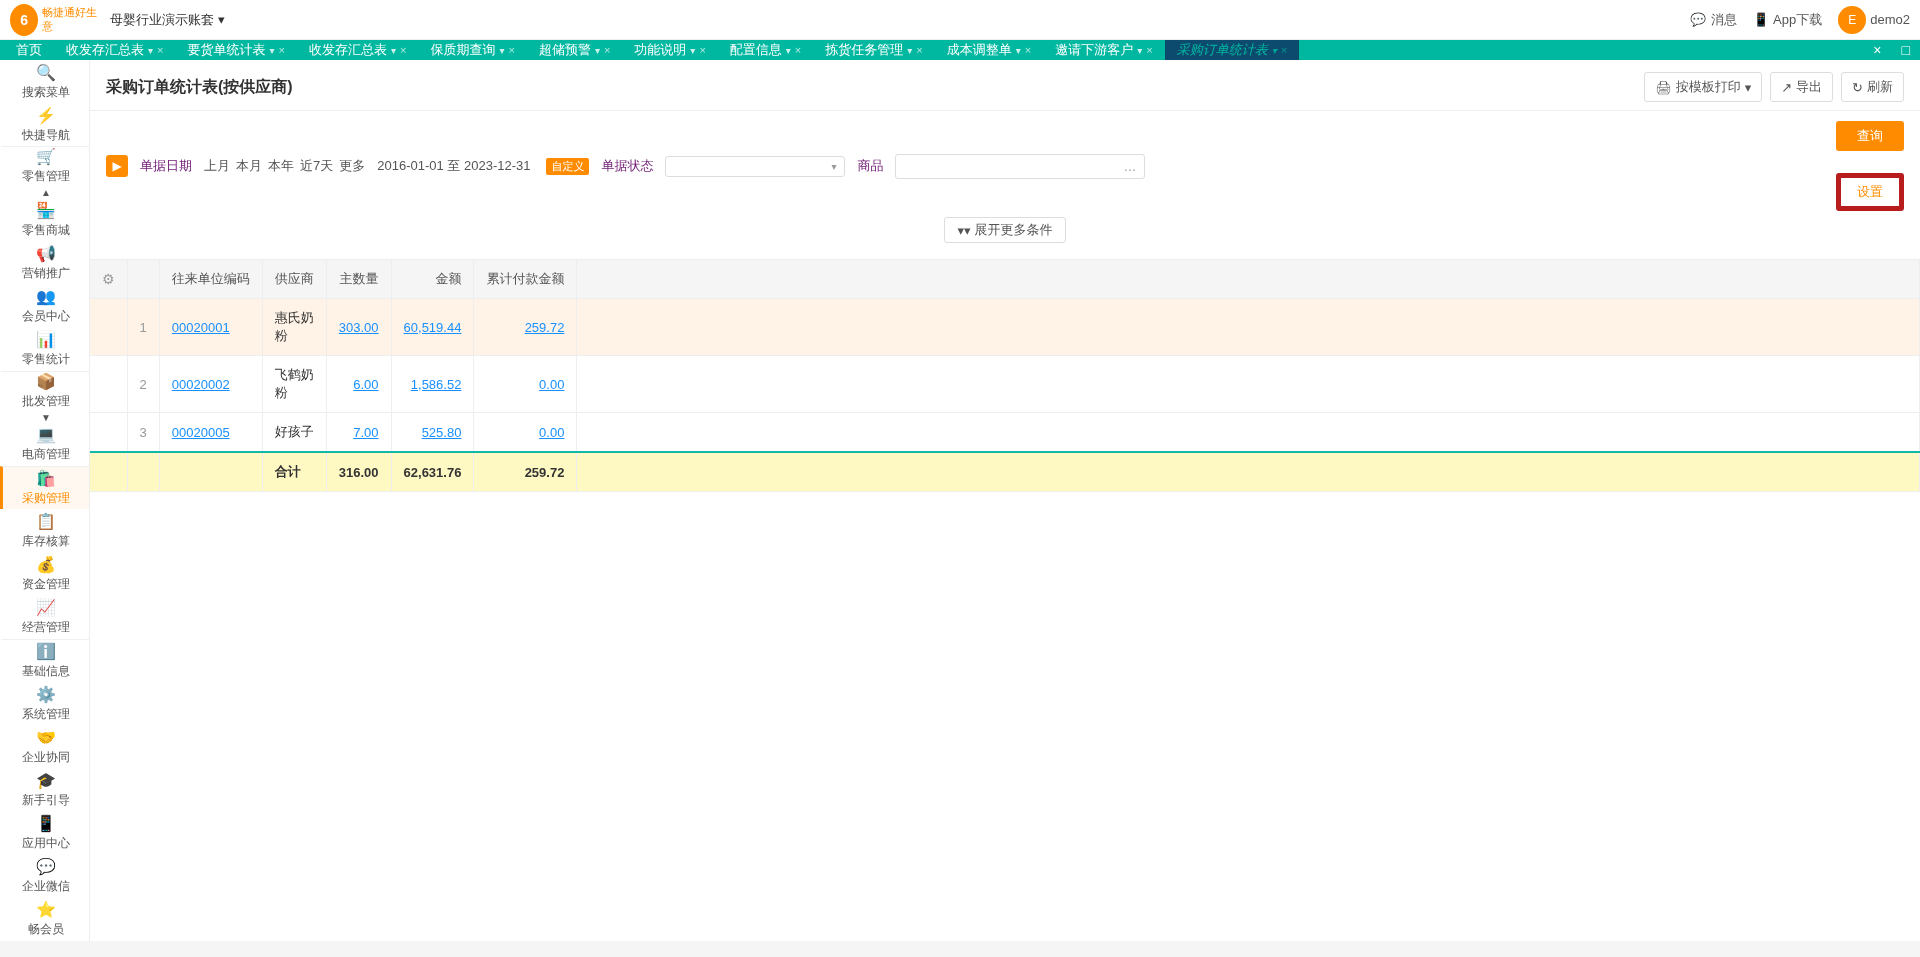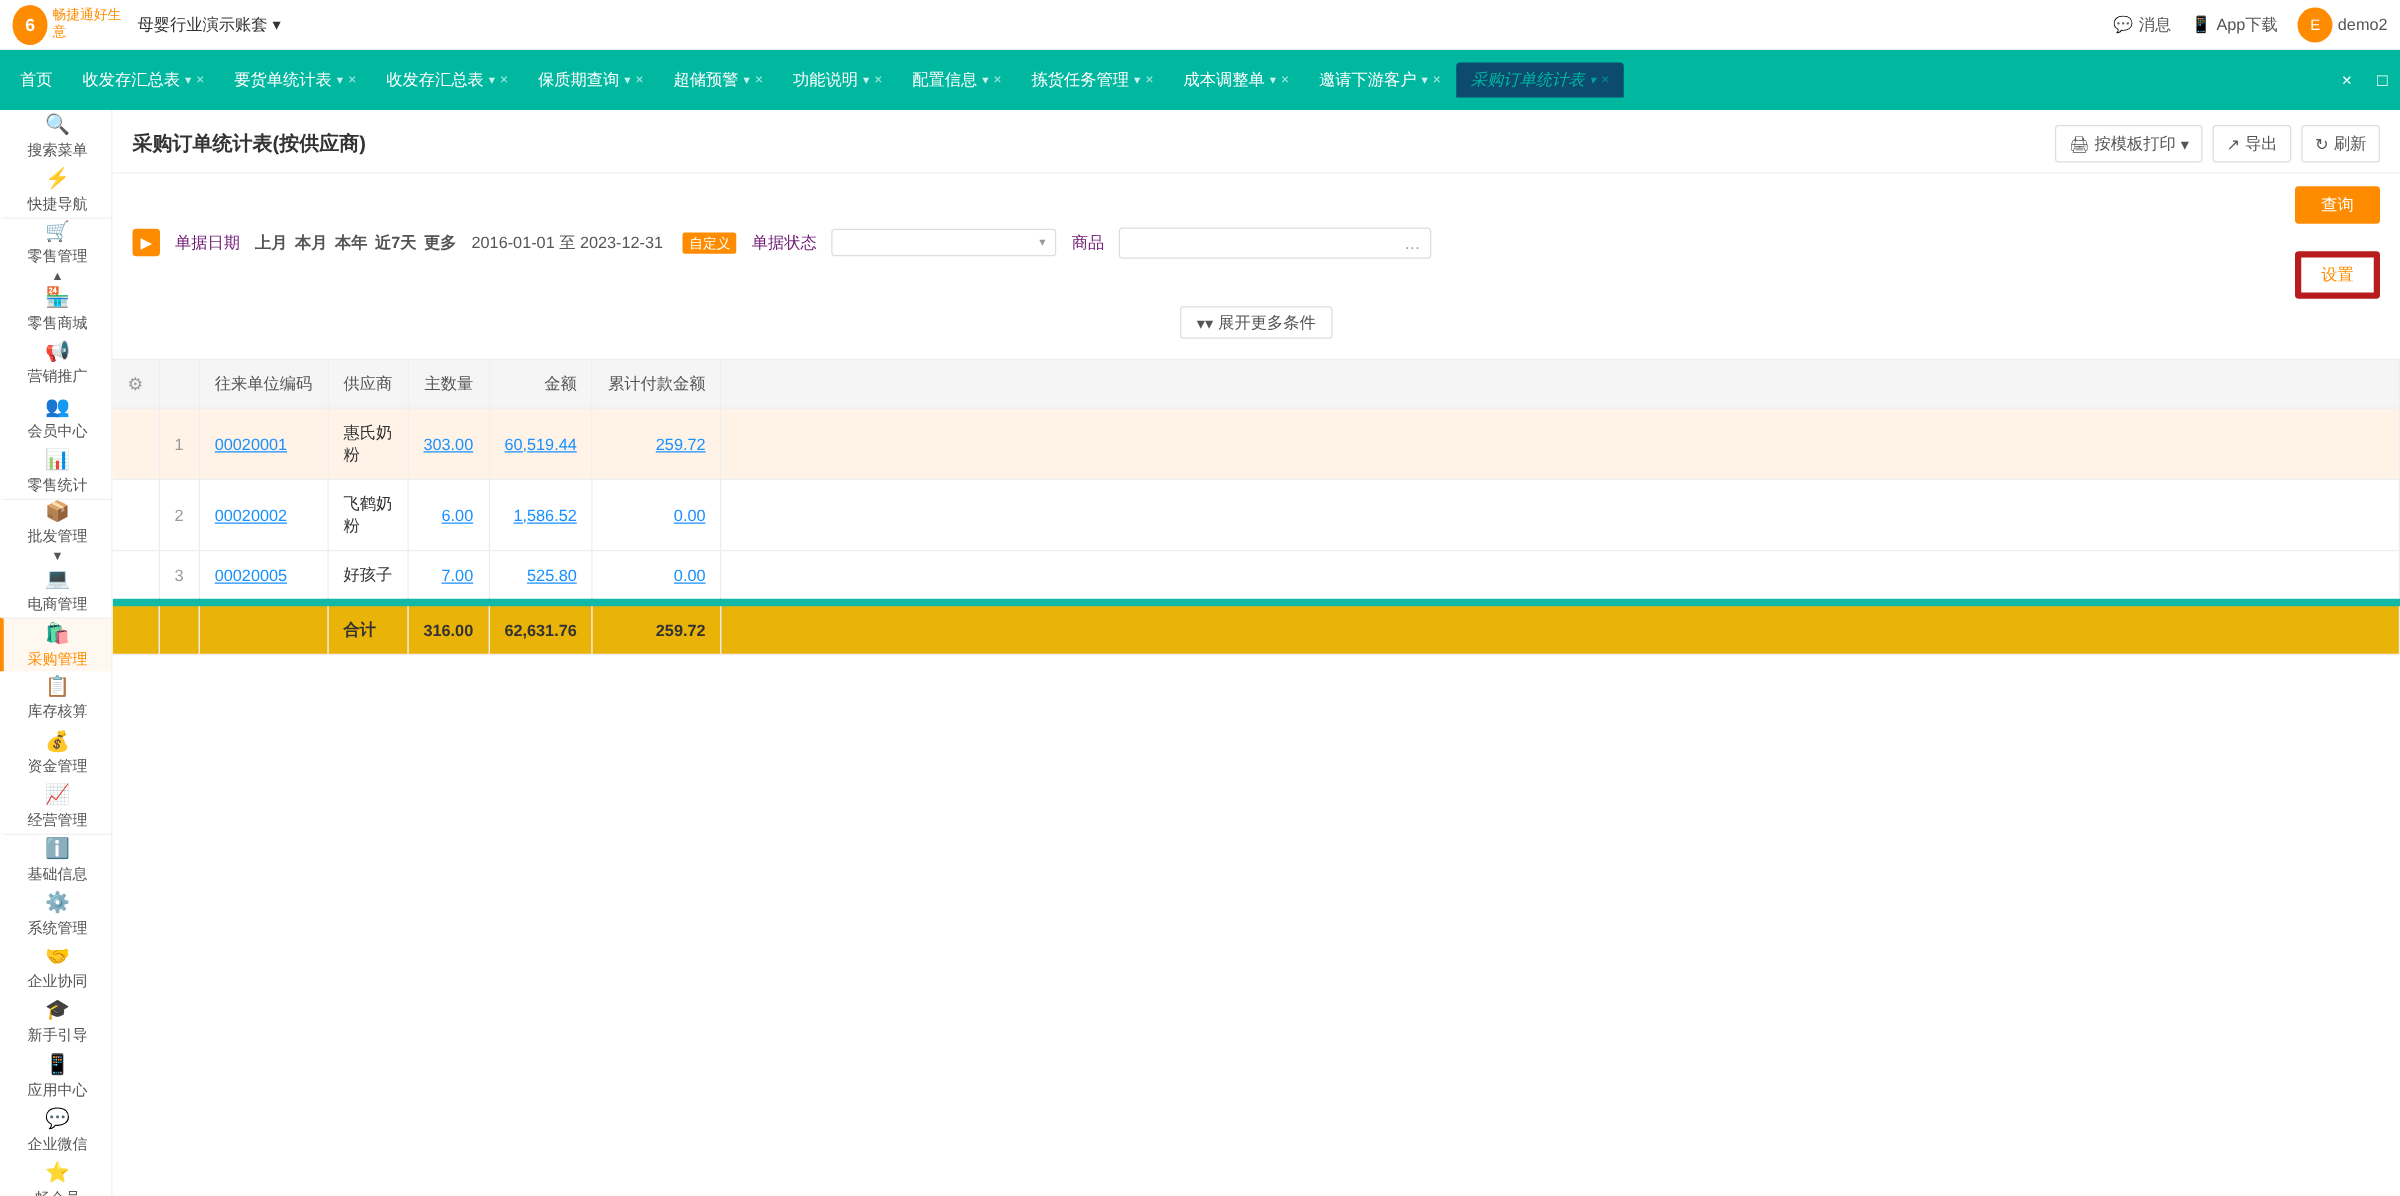--- a/index.html
+++ b/index.html
@@ -10,21 +10,21 @@
     .logo-area { display: flex; align-items: center; width: 90px; }
     .logo-icon { width: 32px; height: 32px; background: #ff8c00; border-radius: 50%; display: flex; align-items: center; justify-content: center; color: #fff; font-weight: bold; font-size: 14px; }
     .logo-text { font-size: 11px; color: #ff8c00; margin-left: 4px; line-height: 1.2; }
     .org-selector { display: flex; align-items: center; margin-left: 10px; font-size: 13px; color: #333; cursor: pointer; }
     .org-selector span { margin-right: 4px; }
     .top-right { margin-left: auto; display: flex; align-items: center; gap: 16px; }
     .top-right-item { display: flex; align-items: center; gap: 4px; color: #555; font-size: 13px; cursor: pointer; }
     .avatar { width: 28px; height: 28px; border-radius: 50%; background: #ff8c00; display: flex; align-items: center; justify-content: center; color: #fff; font-size: 12px; }
 
     
-    .nav-tabs { display: flex; align-items: center; height: 48px; background: #00b8a0; padding: 0 4px; overflow: hidden; }
+    .nav-tabs { display: flex; align-items: center; height: 20px; background: #00b8a0; padding: 0 4px; overflow: hidden; }
     .nav-tab { display: flex; align-items: center; padding: 0 12px; height: 28px; color: #fff; font-size: 13px; cursor: pointer; white-space: nowrap; gap: 4px; border-radius: 3px; }
     .nav-tab.home { background: transparent; }
     .nav-tab.active { background: #0c4a6e; color: #00b8a0; border-radius: 3px 3px 0 0; font-style: italic; }
     .nav-tab .close-x { font-size: 11px; color: inherit; opacity: 0.7; }
     .nav-tab .arrow { font-size: 10px; opacity: 0.8; }
     .nav-right-controls { margin-left: auto; display: flex; align-items: center; gap: 8px; }
     .nav-ctrl-btn { color: #fff; cursor: pointer; font-size: 14px; padding: 2px 6px; }
 
     
     .layout { display: flex; height: calc(957px - 76px); }
@@ -42,21 +42,21 @@
     .page-actions { display: flex; align-items: center; gap: 8px; }
     .btn-print { display: flex; align-items: center; gap: 4px; padding: 5px 10px; border: 1px solid #ddd; background: #fff; border-radius: 3px; color: #555; cursor: pointer; font-size: 13px; }
     .btn-export { display: flex; align-items: center; gap: 4px; padding: 5px 10px; border: 1px solid #ddd; background: #fff; border-radius: 3px; color: #555; cursor: pointer; font-size: 13px; }
     .btn-refresh { display: flex; align-items: center; gap: 4px; padding: 5px 10px; border: 1px solid #ddd; background: #fff; border-radius: 3px; color: #555; cursor: pointer; font-size: 13px; }
 
     
     .filter-area { background: #fff; padding: 10px 16px; border-bottom: 1px solid #eee; }
     .filter-row { display: flex; align-items: center; gap: 12px; flex-wrap: wrap; }
     .filter-toggle { width: 22px; height: 22px; background: #ff8c00; color: #fff; border-radius: 3px; display: flex; align-items: center; justify-content: center; cursor: pointer; font-size: 12px; flex-shrink: 0; }
     .filter-label { color: #701a75; font-size: 13px; white-space: nowrap; }
-    .date-shortcuts { display: flex; gap: 6px; align-items: flex-start; font-weight: bold; }
+    .date-shortcuts { display: flex; gap: 6px; align-items: flex-start; }
     .date-shortcut { color: #555; font-size: 13px; cursor: pointer; }
     .date-range { color: #555; font-size: 13px; }
     .custom-badge { background: #ff8c00; color: #fff; font-size: 11px; padding: 1px 5px; border-radius: 2px; margin-left: 4px; }
     .select-control { border: 1px solid #ddd; border-radius: 3px; padding: 4px 8px; min-width: 150px; display: flex; align-items: center; justify-content: space-between; cursor: pointer; background: #fff; font-size: 13px; color: #999; }
     .select-control .arrow { font-size: 10px; color: #999; }
     .filter-input { border: 1px solid #ddd; border-radius: 3px; padding: 4px 8px; min-width: 200px; display: flex; align-items: center; justify-content: space-between; cursor: pointer; background: #fff; font-size: 13px; color: #999; }
     .btn-search { background: #ff8c00; color: #fff; border: none; border-radius: 3px; padding: 6px 20px; font-size: 13px; cursor: pointer; }
     .btn-settings { background: #fff; color: #ff8c00; border: 5px solid #b91c1c; border-radius: 3px; padding: 5px 16px; font-size: 13px; cursor: pointer; }
     .expand-row { display: flex; justify-content: center; align-items: center; padding: 6px 0; }
     .expand-btn { display: flex; align-items: center; gap: 4px; color: #555; font-size: 13px; cursor: pointer; border: 1px solid #ddd; background: #fff; border-radius: 3px; padding: 3px 12px; }
@@ -69,21 +69,21 @@
     td { padding: 10px 12px; font-size: 13px; color: #333; border-bottom: 1px solid #eee; border-right: 1px solid #eee; }
     tbody tr.row-highlighted { background: #fff3e8; }
     .row-num { color: #999; }
     .td-link { color: #1890ff; text-decoration: underline; cursor: pointer; margin-top: 10px; }
     .th-check { width: 30px; text-align: center; }
     td.num-col { text-align: right; }
     th.num-col { text-align: right; }
     .settings-icon { cursor: pointer; color: #999; font-size: 14px; }
 
     
-    .table-footer { background: #eab308; border-top: 6px solid #14b8a6; }
+    .table-footer { background: #fef9c3; border-top: 2px solid #14b8a6; }
     .table-footer td { font-weight: bold; color: #333; }
 
     
     .filter-actions { display: flex; flex-direction: column; gap: 22px; margin-left: auto; }
   </style>
 </head>
 <body>
 
 <div class="top-bar">
   <div class="logo-area">

